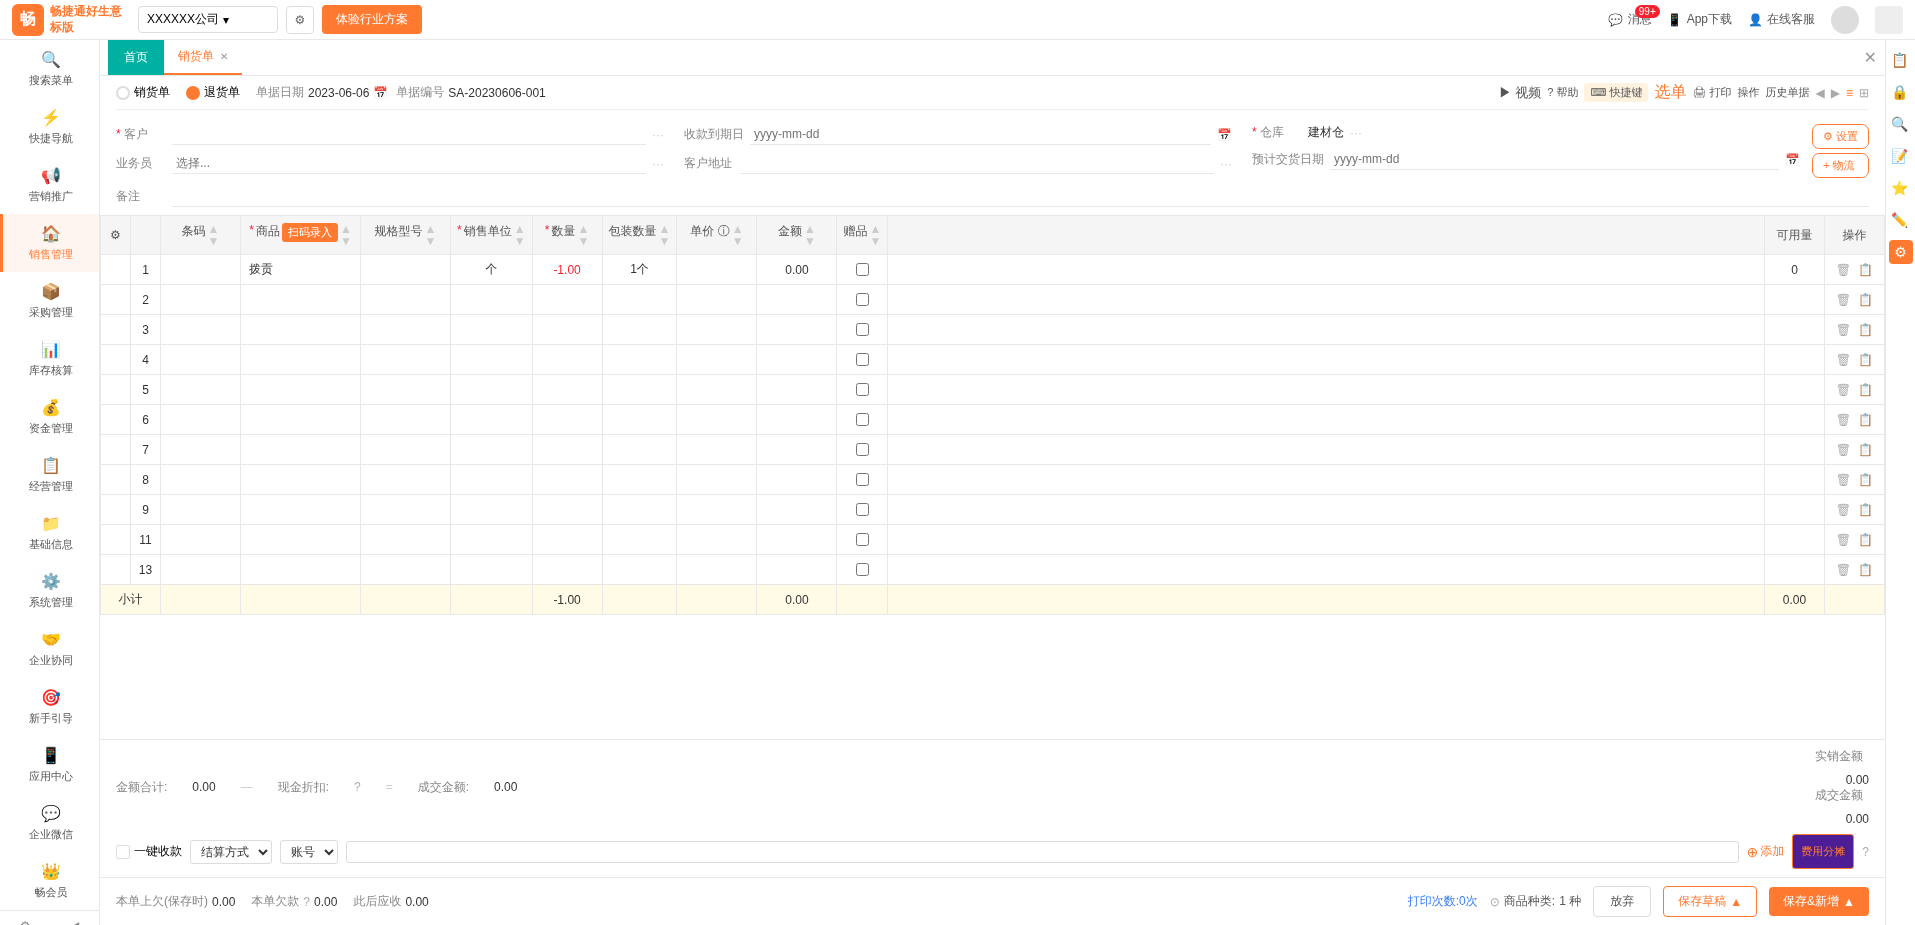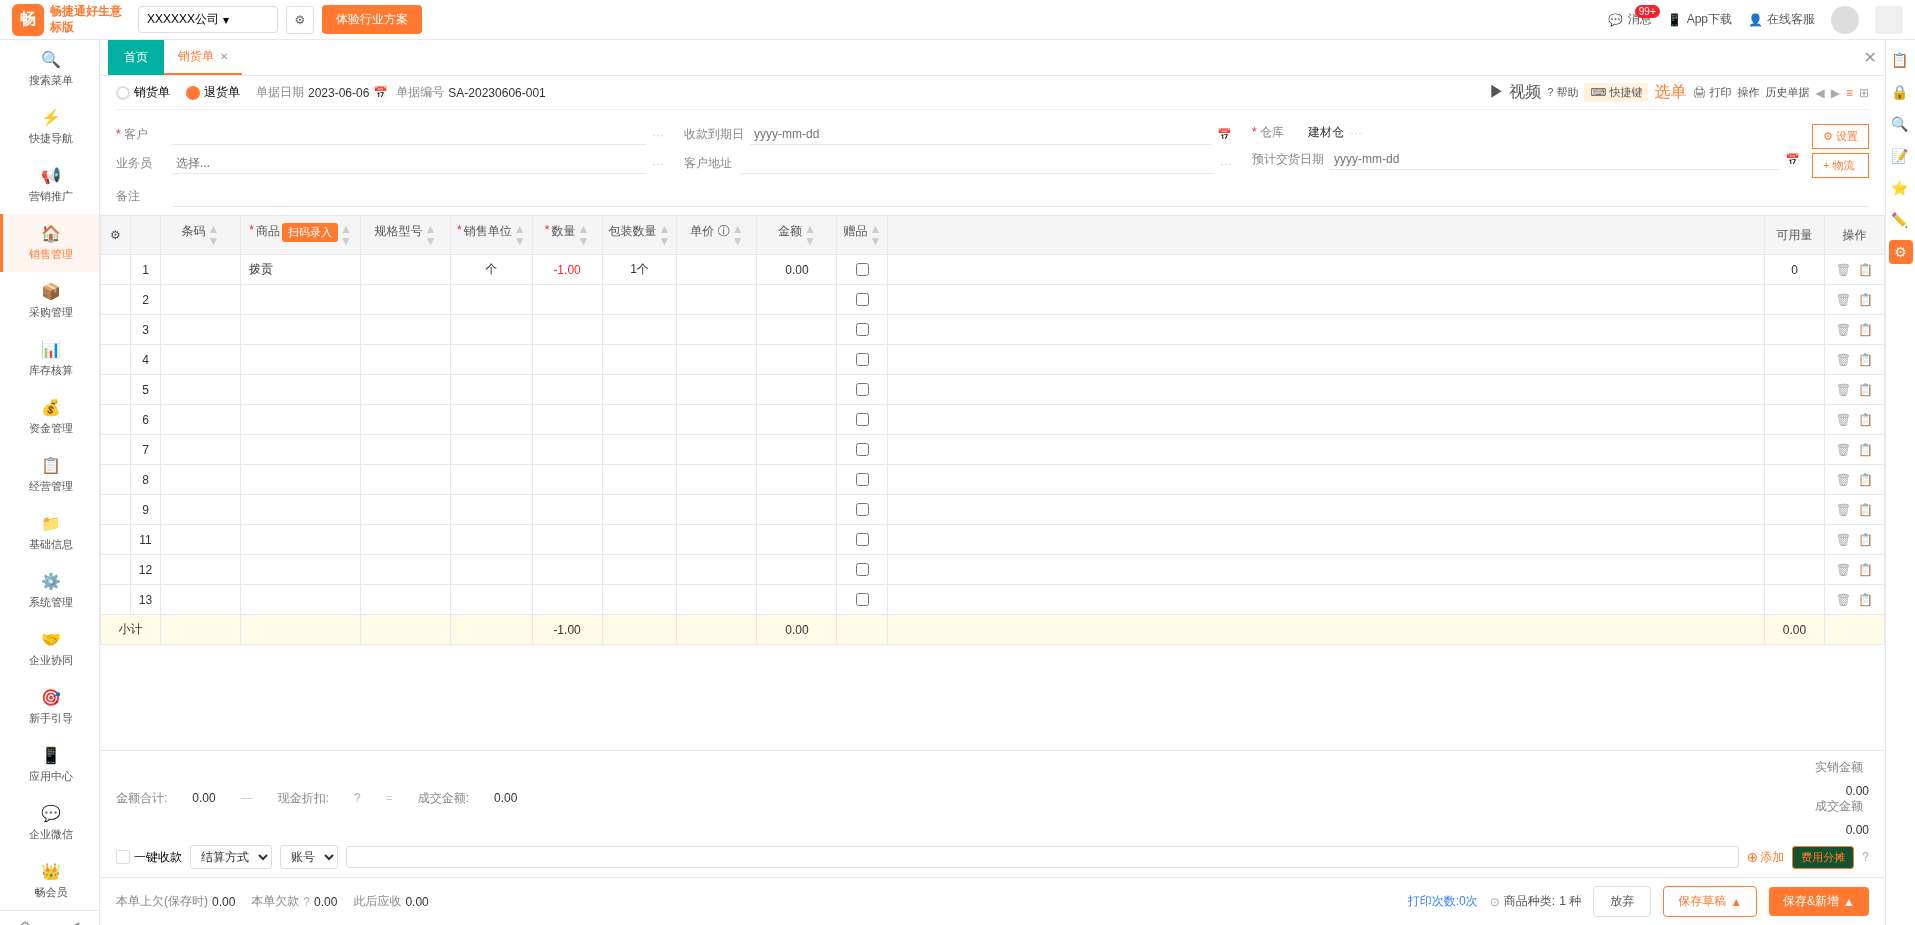--- a/index.html
+++ b/index.html
@@ -44,21 +44,21 @@
     .radio-dot.checked { border-color: #ff7a30; background: #ff7a30; }
     .meta-item { display: flex; align-items: center; gap: 4px; color: #555; }
     .meta-label { color: #888; }
     .meta-value { color: #333; font-weight: 500; }
     .toolbar-actions { display: flex; align-items: center; gap: 6px; margin-left: auto; }
     .field-row { display: flex; align-items: center; gap: 6px; }
     .field-label { color: #888; white-space: nowrap; min-width: 50px; }
     .field-input { flex: 1; border: none; border-bottom: 1px solid #e8e8e8; padding: 3px 4px; color: #333; background: transparent; outline: none; }
     .field-dots { color: #ccc; cursor: pointer; }
     .field-calendar { color: #aaa; cursor: pointer; }
-    .action-btn { background: #ff7a30; color: white; border: none; border-radius: 0; padding: 4px 10px; cursor: pointer; font-size: 11px; display: flex; align-items: center; gap: 3px; }
+    .action-btn { background: #ff7a30; color: white; border: none; border-radius: 7px; padding: 4px 10px; cursor: pointer; font-size: 11px; display: flex; align-items: center; gap: 3px; }
 
     
     .table-area { flex: 1; overflow: auto; background: #fff; margin: 0 0 0 0; }
     .data-table { width: 100%; border-collapse: collapse; }
     .data-table th { background: #f5f5f5; padding: 7px 6px; border: 1px solid #e8e8e8; color: #555; font-weight: 500; white-space: nowrap; text-align: center; position: sticky; top: 0; z-index: 1; }
     .data-table td { padding: 5px 6px; border: 1px solid #e8e8e8; color: #333; text-align: center; height: 30px; }
     .col-num { width: 30px; }
     .col-barcode { width: 80px; }
     .col-product { width: 120px; }
     .col-spec { width: 90px; }
@@ -79,21 +79,21 @@
     .amount-row { display: flex; align-items: center; gap: 25px; margin-bottom: 8px; }
     .amount-label { color: #888; }
     .amount-value { color: #333; font-weight: 500; }
     .amount-dash { color: #ccc; }
     .amount-equals { color: #ccc; }
     .payment-row { display: flex; align-items: center; gap: 8px; }
     .checkbox-label { display: flex; align-items: center; gap: 4px; cursor: pointer; }
     .small-checkbox { width: 14px; height: 14px; border: 1px solid #ddd; border-radius: 2px; }
     .select-field { border: 1px solid #ddd; border-radius: 3px; padding: 3px 6px; color: #333; background: white; }
     .add-btn { color: #ff7a30; cursor: pointer; display: flex; align-items: center; gap: 2px; }
-    .expense-btn { background: #14532d; color: #ff7a30; border: 1px solid #ff7a30; border-radius: 3px; padding: 3px 8px; cursor: pointer; font-size: 11px; }
+    .expense-btn { background: #4c1d95; color: #ff7a30; border: 1px solid #ff7a30; border-radius: 3px; padding: 9px 8px; cursor: pointer; font-size: 11px; }
     .right-summary { margin-left: auto; text-align: right; }
     .summary-item { display: flex; align-items: center; justify-content: flex-end; gap: 8px; flex-direction: column; }
     .summary-label { color: #888; }
     .summary-value { color: #333; font-weight: 500; min-width: 60px; text-align: right; }
 
     
     .status-bar { display: flex; align-items: center; background: #fff; border-top: 1px solid #e8e8e8; padding: 8px 16px; flex-shrink: 0; gap: 16px; }
     .status-item { display: flex; align-items: center; gap: 4px; }
     .status-label { color: #888; }
     .status-value { color: #333; }
@@ -255,21 +255,21 @@
         <div class="meta-item">
           <span class="meta-label">单据日期</span>
           <span class="meta-value">2023-06-06</span>
           <span style="color:#aaa;">📅</span>
         </div>
         <div class="meta-item">
           <span class="meta-label">单据编号</span>
           <span class="meta-value">SA-20230606-001</span>
         </div>
         <div class="toolbar-actions">
-          <span style="color:#555;cursor:pointer;font-size:16px;">▶ 视频</span>
+          <span style="color:#555;cursor:pointer;font-size:13px;">▶ 视频</span>
           <span style="color:#555;cursor:pointer;font-size:11px;">? 帮助</span>
           <span style="color:#555;cursor:pointer;font-size:11px;background:#fff3e0;padding:2px 6px;border-radius:3px;">⌨ 快捷键</span>
           <span style="color:#ff7a30;cursor:pointer;font-size:16px;">选单</span>
           <span style="color:#555;cursor:pointer;font-size:11px;">🖨 打印</span>
           <span style="color:#555;cursor:pointer;font-size:11px;">操作</span>
           <span style="color:#555;cursor:pointer;font-size:11px;">历史单据</span>
           <span style="color:#aaa;cursor:pointer;">◀</span>
           <span style="color:#aaa;cursor:pointer;">▶</span>
           <span style="color:#ff7a30;cursor:pointer;">≡</span>
           <span style="color:#aaa;cursor:pointer;">⊞</span>
@@ -599,43 +599,20 @@
     <td></td>
     <td></td>
     <td>
       <span style="cursor:pointer;color:#aaa;margin-right:4px;">🗑</span>
       <span style="cursor:pointer;color:#aaa;">📋</span>
     </td>
   </tr>
             <tr>
     <td></td>
     <td>11</td>
-    <td></td>
-    <td style="text-align:left;padding-left:8px;"></td>
-    <td></td>
-    <td></td>
-    <td style="color:#333"></td>
-    <td></td>
-    <td></td>
-    <td></td>
-    <td>
-                <div style="display:flex;justify-content:center;">
-                  <input type="checkbox" style="">
-                </div>
-              </td>
-    <td></td>
-    <td></td>
-    <td>
-      <span style="cursor:pointer;color:#aaa;margin-right:4px;">🗑</span>
-      <span style="cursor:pointer;color:#aaa;">📋</span>
-    </td>
-  </tr>
-            <tr>
-    <td></td>
-    <td>12</td>
     <td></td>
     <td style="text-align:left;padding-left:8px;"></td>
     <td></td>
     <td></td>
     <td style="color:#333"></td>
     <td></td>
     <td></td>
     <td></td>
     <td>
                 <div style="display:flex;justify-content:center;">

